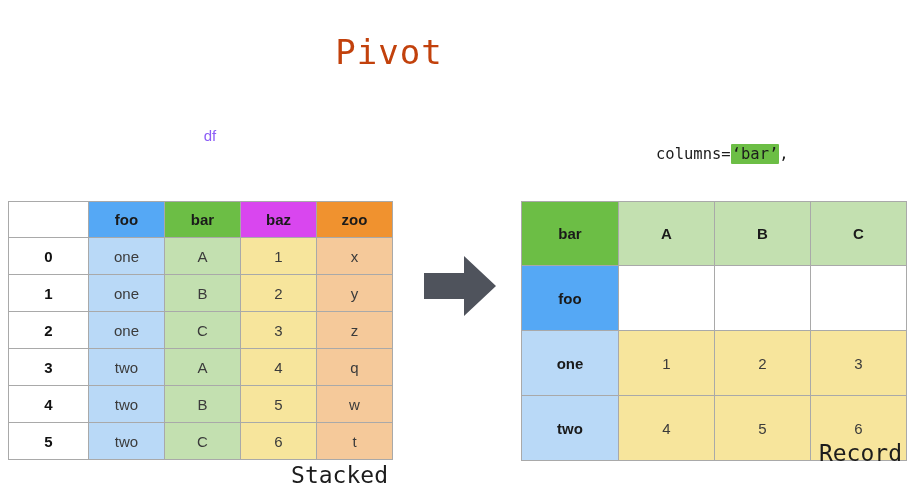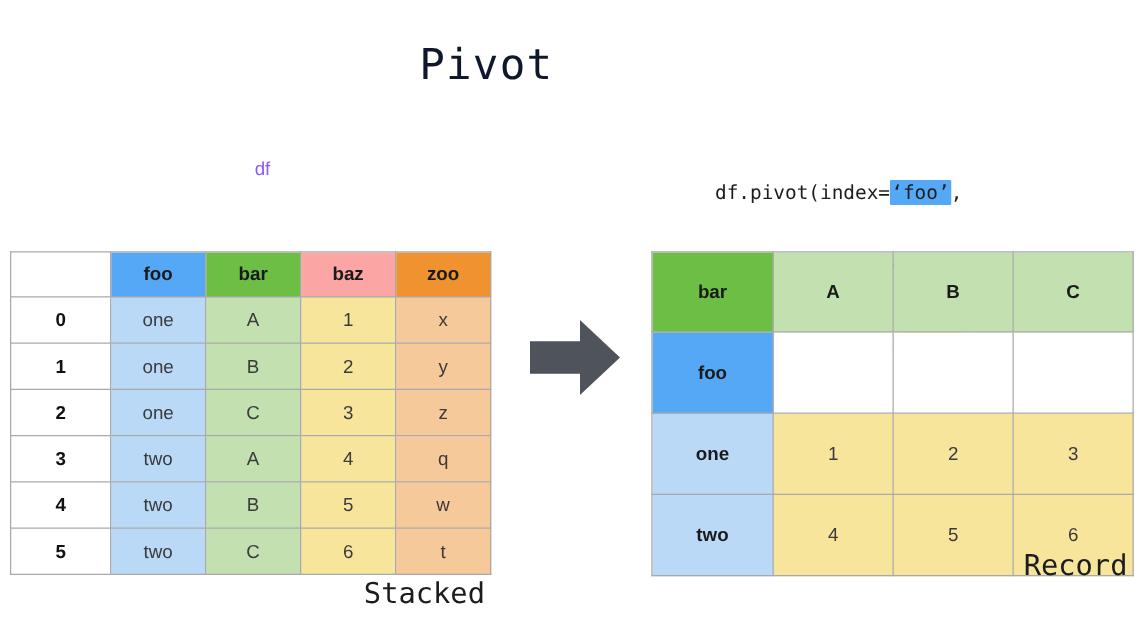--- a/index.html
+++ b/index.html
@@ -19,21 +19,21 @@
   
   #page-title {
     position: absolute;
     left: 0;
     top: 32px;
     width: 778px;
     text-align: center;
     font-family: "DejaVu Sans Mono", monospace;
     font-size: 34px;
     letter-spacing: 1px;
-    color: #0f172a;
+    color: #c2410c;
   }
 
   
   #df-label {
     position: absolute;
     left: 160px;
     top: 127px;
     width: 100px;
     text-align: center;
     font-family: "Liberation Sans", sans-serif;
@@ -80,21 +80,21 @@
   }
   #stacked-table td { height: 36px; font-size: 15px; }
   #stacked-table .col-idx  { width: 79px; }
   #stacked-table .col-data { width: 75px; }
   #stacked-table thead td { height: 35px; font-weight: bold; font-size: 15px; color: #1a1a1a; }
   #stacked-table .idx-cell { background: #ffffff; font-weight: bold; color: #111; }
   #stacked-table .blank-cell { background: #ffffff; }
 
   .h-foo { background: #55a8f5; }
   .h-bar { background: #6cbe45; }
-  .h-baz { background: #fca5a5; }
+  .h-baz { background: #d946ef; }
   .h-zoo { background: #f0922f; margin-left: 28px; }
 
   .c-foo { background: #b9d9f7; color: #3b3b3b; }
   .c-bar { background: #c3e0b0; color: #3b3b3b; }
   .c-baz { background: #f7e59c; color: #3b3b3b; }
   .c-zoo { background: #f5c99a; color: #3b3b3b; }
 
   
   #flow-arrow {
     position: absolute;
@@ -136,21 +136,20 @@
   #caption-record  { left: 521px; top: 440px; width: 381px; }
 </style>
 </head>
 <body>
 
 <div id="page-title">Pivot</div>
 
 <div id="df-label">df</div>
 
 <div id="code-block">
-  <span class="ln"><span>df.pivot(index=</span><span class="hl hl-blue">‘foo’</span><span>,</span></span>
   <span class="ln"><span class="indent">df.pivot(</span><span>columns=</span><span class="hl hl-green">‘bar’</span><span>,</span></span>
   <span class="ln"><span class="indent">df.pivot(</span><span>values=</span><span class="hl hl-yellow">‘baz’</span><span>)</span></span>
 </div>
 
 <table id="stacked-table">
   <thead>
     <tr>
       <td class="blank-cell col-idx"></td>
       <td class="h-foo col-data">foo</td>
       <td class="h-bar col-data">bar</td>

